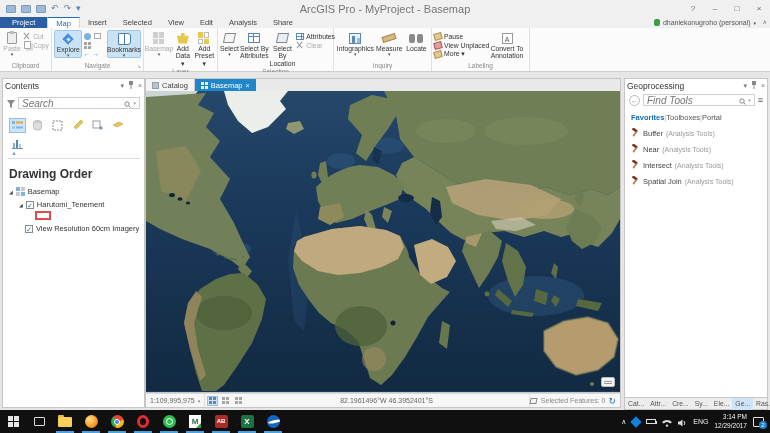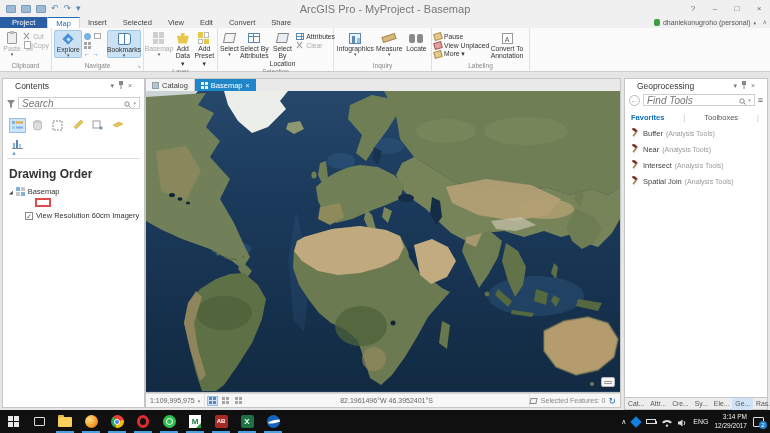--- a/index.html
+++ b/index.html
@@ -67,21 +67,21 @@
   .sh-book:before{ content:""; position:absolute; left:5px; top:0; bottom:0; width:1px; background:#4a7dac; }
   .sh-explore { width:14px; height:14px; position:relative; }
   .sh-explore:before{ content:""; position:absolute; inset:3px; background:#4a90d9; transform:rotate(45deg); }
   .sh-explore:after{ content:""; position:absolute; inset:5.5px; background:#d6e6f5; transform:rotate(45deg); }
   .sh-tagA { width:11px; height:11px; background:#fff; border:1px solid #999; font-size:7px; color:#555; text-align:center; line-height:11px; }
   .sh-tag { width:10px; height:7px; background:#e3c98a; border:1px solid #b09358; transform:rotate(-15deg); }
 
   
   #workspace { top:72px; left:0; width:770px; height:338px; background:#e6e6e6; }
   .panel { background:#fff; border:1px solid #c6c6c6; }
-  .phead { height:13px; display:flex; align-items:center; padding:0 12px; font-size:8.5px; color:#333; }
+  .phead { height:13px; display:flex; align-items:center; padding:0 2px; font-size:8.5px; color:#333; }
   .phead .sp { flex:1; }
   .phead .hic { font-size:7px; color:#777; margin-left:4px; }
   #contents-panel { left:2px; top:6px; width:143px; height:330px; }
   .searchrow { display:flex; align-items:center; gap:3px; padding:2px 4px; }
   .sbox { flex:1; display:flex; align-items:center; border:1px solid #cfcfcf; height:12px; padding:0 3px; background:#fff; }
   .sbox input { flex:1; border:none; outline:none; font-size:10px; font-style:italic; color:#555; width:20px; font-family:"Liberation Sans",sans-serif; background:transparent; }
   .ctoolbar { display:flex; flex-wrap:wrap; gap:3px; padding:4px 4px 0 6px; width:130px; }
   .cticon { width:17px; height:15px; border:1px solid transparent; display:flex; align-items:center; justify-content:center; }
   .cticon.sel { background:#cfe5f7; border-color:#8fc0e8; }
   .ct-caret { font-size:6px; color:#6aa4d8; padding-left:8px; line-height:5px; }
@@ -118,21 +118,21 @@
   .gridglyph { width:7px; height:7px; display:grid; grid-template-columns:3px 3px; grid-gap:1px; }
   .gridglyph i { background:#5b87b5; } .gridglyph.gray i { background:#a5a5a5; }
   #coords { flex:1; text-align:center; }
   #selfeat { display:flex; align-items:center; gap:3px; padding-right:4px; border-left:1px solid #e0e0e0; height:100%; color:#888; }
   .refresh { color:#1e6bb8; font-size:9px; }
 
   
   #geo-panel { left:624px; top:6px; width:144px; height:363px; }
   .backbtn { width:11px; height:11px; border:1px solid #bbb; border-radius:50%; font-size:7px; color:#888; display:flex; align-items:center; justify-content:center; }
   .menu-glyph { font-size:9px; color:#555; }
-  .gtabs { display:flex; gap:19px; padding:5px 6px 3px 6px; font-size:7.5px; align-items:center; }
+  .gtabs { display:flex; gap:0; padding:5px 6px 3px 6px; font-size:7.5px; align-items:center; }
   .gtab { color:#555; }
   .gtab.fav { color:#0f6cbd; font-weight:bold; }
   .gpipe { color:#bbb; }
   .toolrow { display:flex; align-items:center; gap:3px; padding:2.5px 6px; font-size:7.5px; }
   .toolrow .tname { color:#444; white-space:nowrap; }
   .toolrow .tcat { color:#9a9a9a; font-size:7px; white-space:nowrap; }
   
   #dock-tabs { left:624px; top:325px; width:144px; height:13px; background:#ededed; border:1px solid #c6c6c6; display:flex; align-items:center; font-size:6.8px; color:#555; }
   .dktab { padding:0 3px; line-height:12px; white-space:nowrap; }
   .dktab.sel { background:#cfe5f7; }
@@ -189,21 +189,21 @@
   </div>
 </div>
 
 <div class="abs" id="tabrow">
   <div class="rtab project">Project</div>
   <div class="rtab active">Map</div>
   <div class="rtab">Insert</div>
   <div class="rtab">Selected</div>
   <div class="rtab">View</div>
   <div class="rtab">Edit</div>
-  <div class="rtab">Convert</div>
+  <div class="rtab">Analysis</div>
   <div class="rtab">Share</div>
   <div id="account">
     <span class="acct-dot"></span>
     <span>dhaniekonugroho (personal)</span>
     <span style="font-size:5px;">▾</span>
   </div>
   <div id="ribbon-collapse">∧</div>
 </div>
 
 <div class="abs" id="ribbon">
@@ -495,20 +495,25 @@
     <div class="cheading">Drawing Order</div>
     <div class="trow">
       <span class="tri">◢</span>
       <span class="lgrid">
           <i></i>
           <i></i>
           <i></i>
           <i></i>
         </span>
       <span>Basemap</span>
+    </div>
+    <div class="trow" style="padding-left:16px;">
+      <span class="tri">◢</span>
+      <span class="cb">✓</span>
+      <span>Harutomi_Tenement</span>
     </div>
     <div class="redrect"></div>
     <div class="trow" style="padding-left:22px;margin-top:2px;">
       <span class="cb">✓</span>
       <span>View Resolution 60cm Imagery</span>
     </div>
   </div>
 
   <div class="abs" id="doc-tabsbar">
     <div class="dtab catalog">

